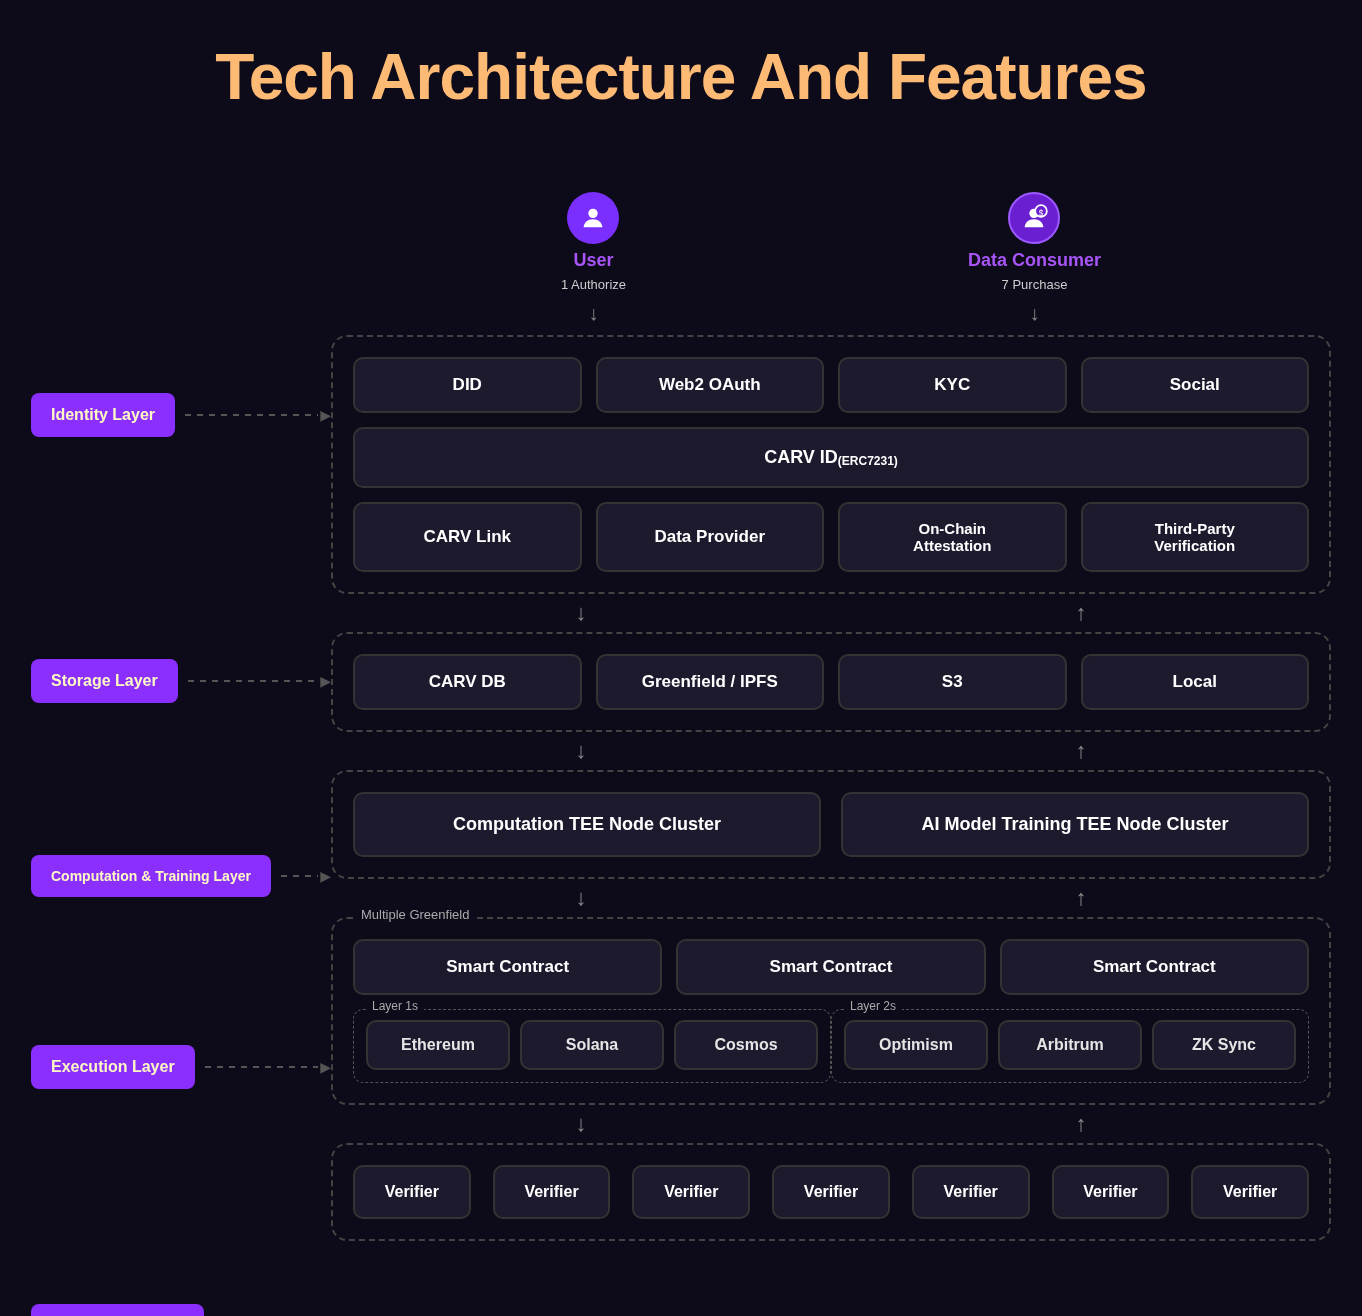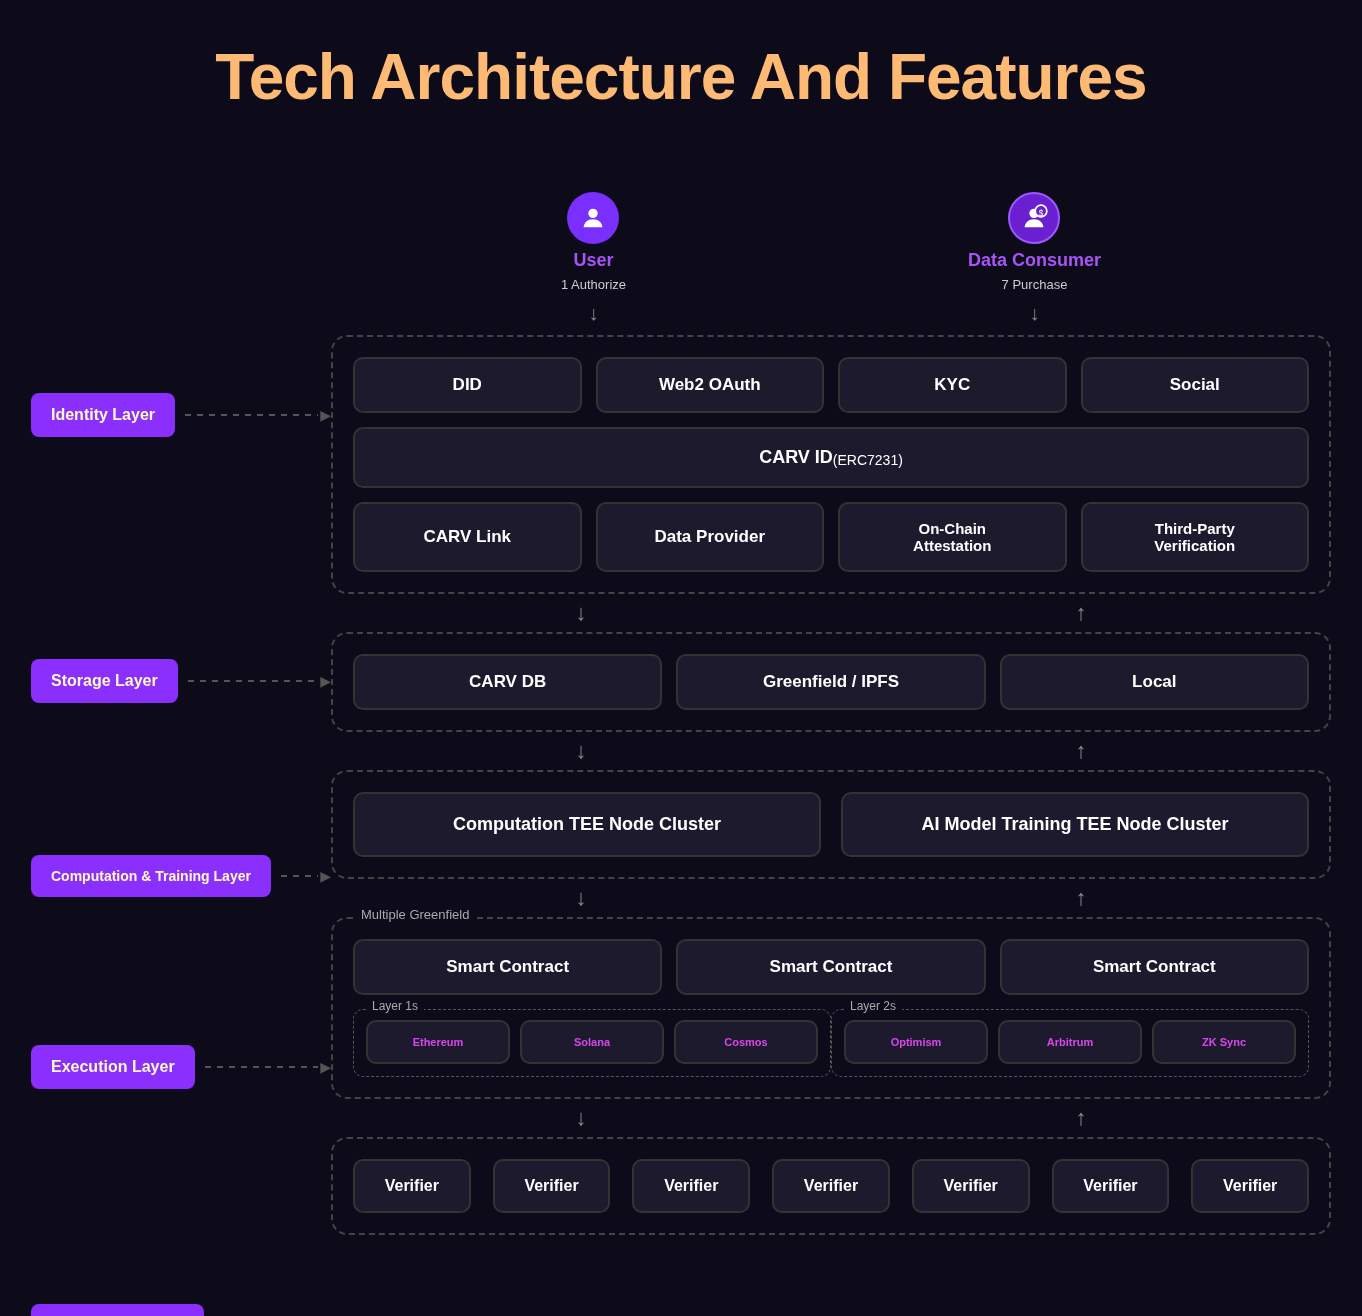--- a/index.html
+++ b/index.html
@@ -110,23 +110,23 @@
       font-weight: 700;
       align-items: flex-end;
     }
 
     
     .blockchain-box {
       background: #1e1a2e;
       border: 2px solid #333;
       border-radius: 10px;
       padding: 14px 16px;
-      font-size: 11px;
-      font-weight: 700;
-      color: #d946ef;
+      font-size: 16px;
+      font-weight: 700;
+      color: #e5e5e5;
       text-align: center;
       flex: 1;
     }
 
     .layer1s-group, .layer2s-group {
       border: 1px dashed #555;
       border-radius: 10px;
       padding: 10px 12px 12px;
       position: relative;
       flex: 1;
@@ -360,21 +360,21 @@
       <div class="dashed-panel">
 
         <div class="boxes-row">
           <div class="box box-wide">DID</div>
           <div class="box box-wide">Web2 OAuth</div>
           <div class="box box-wide">KYC</div>
           <div class="box box-wide">Social</div>
         </div>
 
         <div style="margin-top:14px;">
-          <div class="box box-full">CARV ID<br><span style="font-size:14px; font-weight:400;">(ERC7231)</span></div>
+          <div class="box box-full">CARV ID<br><span style="font-size:12px; font-weight:700;">(ERC7231)</span></div>
         </div>
 
         <div class="boxes-row" style="margin-top:14px;">
           <div class="box box-wide">CARV Link</div>
           <div class="box box-wide">Data Provider</div>
           <div class="box box-wide" style="font-size:15px;">On-Chain<br>Attestation</div>
           <div class="box box-wide" style="font-size:15px;">Third-Party<br>Verification</div>
         </div>
       </div>
 
@@ -382,20 +382,21 @@
         <div class="dual-arrow-inner">
           <span style="font-size:22px; color:#888;">↓</span>
           <span style="font-size:22px; color:#888;">↑</span>
         </div>
       </div>
 
       <div class="dashed-panel">
         <div class="boxes-row">
           <div class="box box-wide">CARV DB</div>
           <div class="box box-wide">Greenfield / IPFS</div>
+          <div class="box box-wide">S3</div>
           <div class="box box-wide">Local</div>
         </div>
       </div>
 
       <div class="dual-arrow">
         <div class="dual-arrow-inner">
           <span style="font-size:22px; color:#888;">↓</span>
           <span style="font-size:22px; color:#888;">↑</span>
         </div>
       </div>

